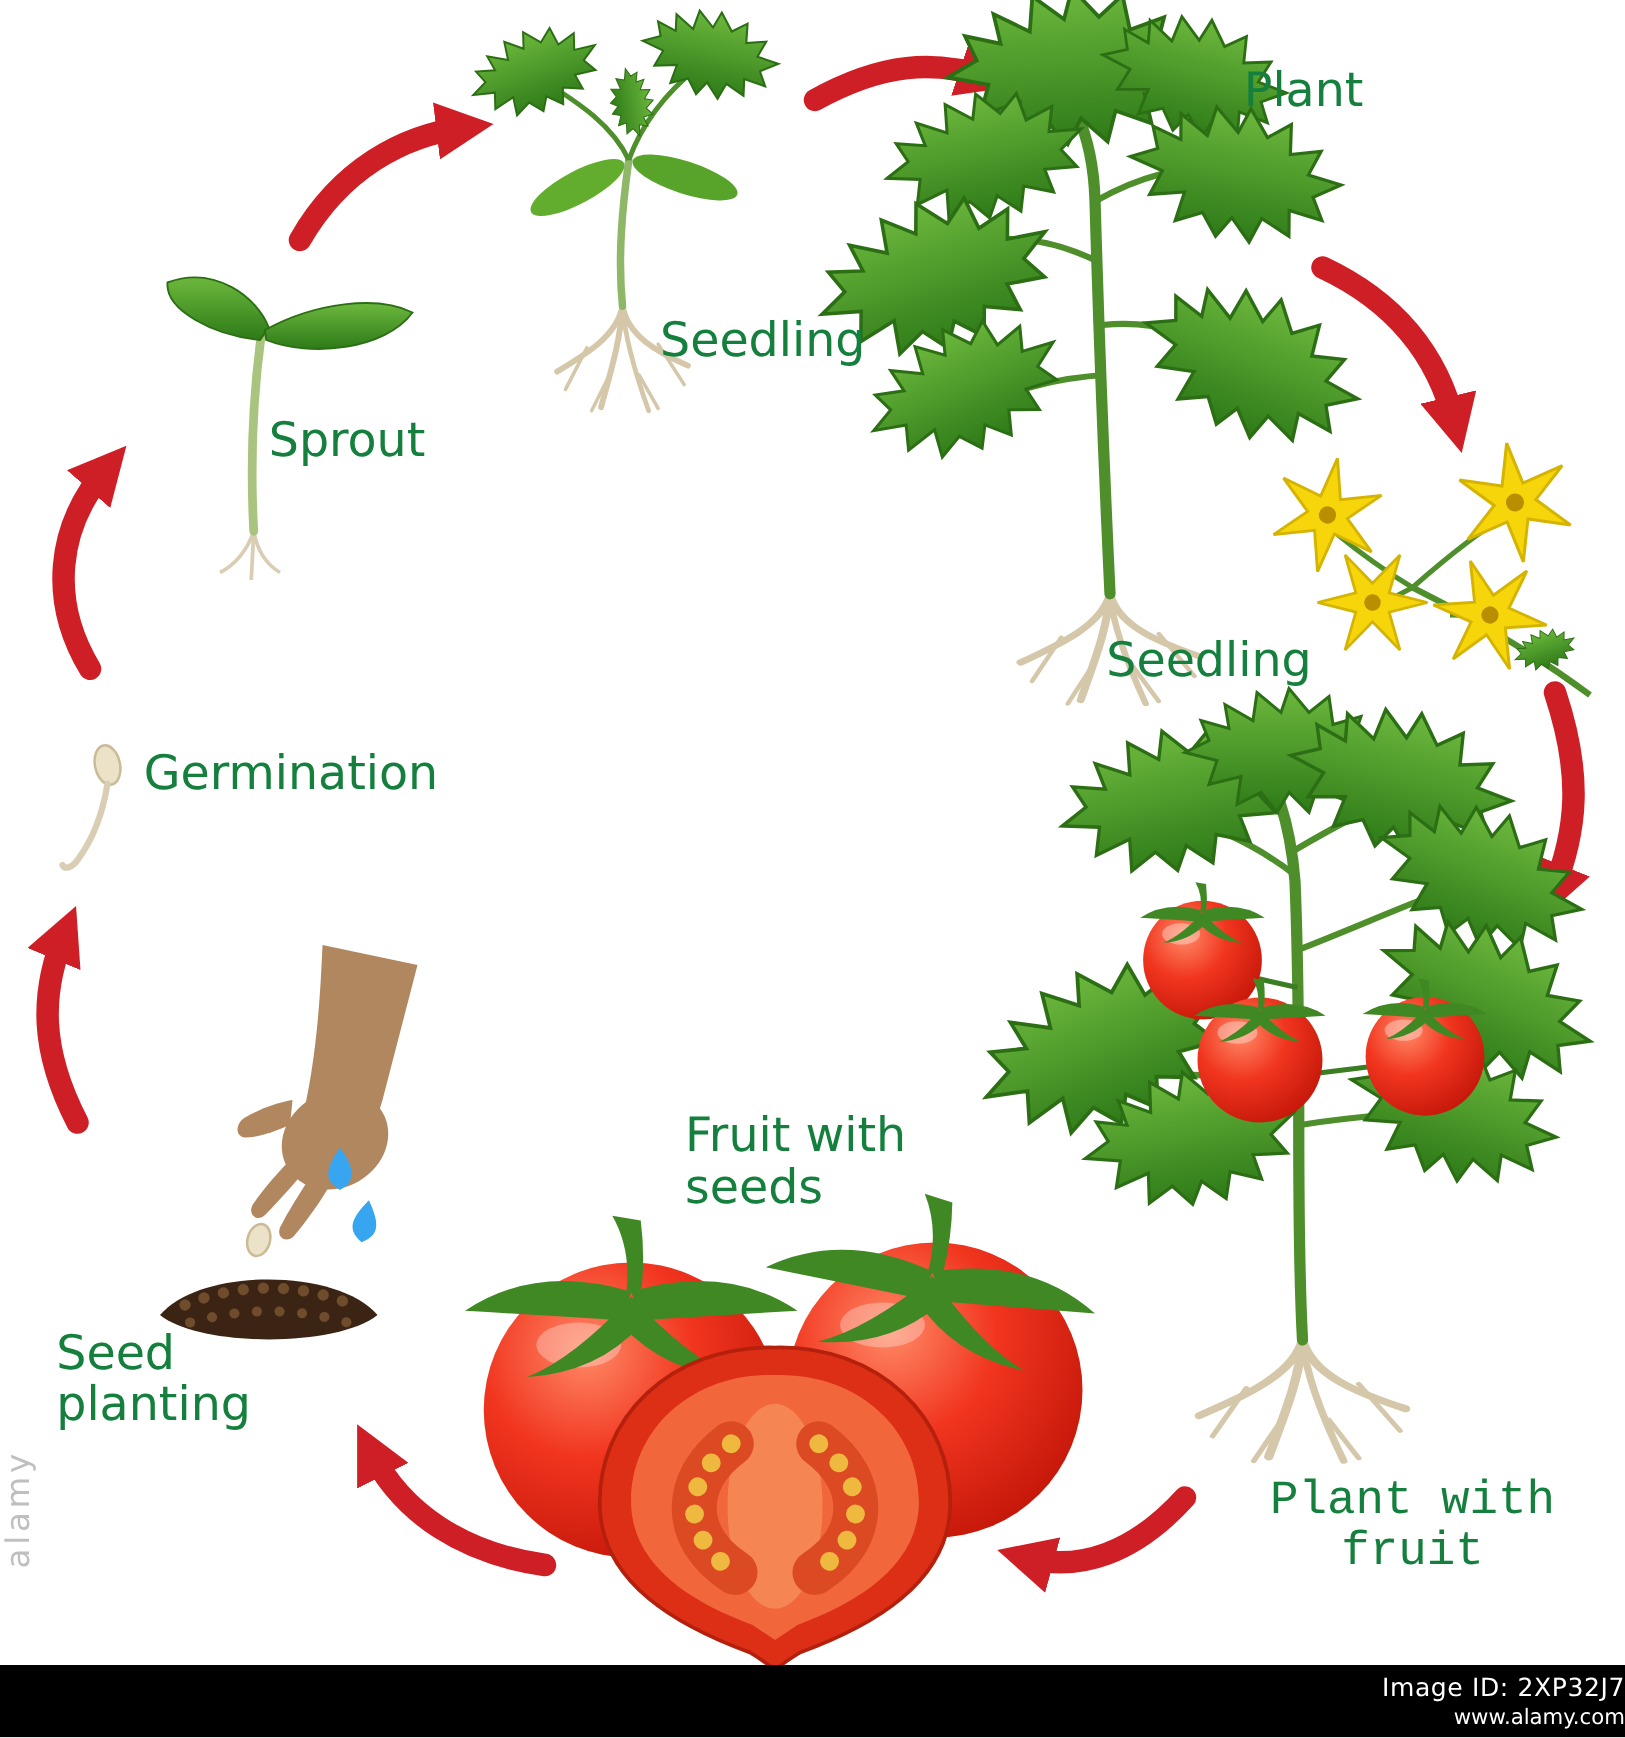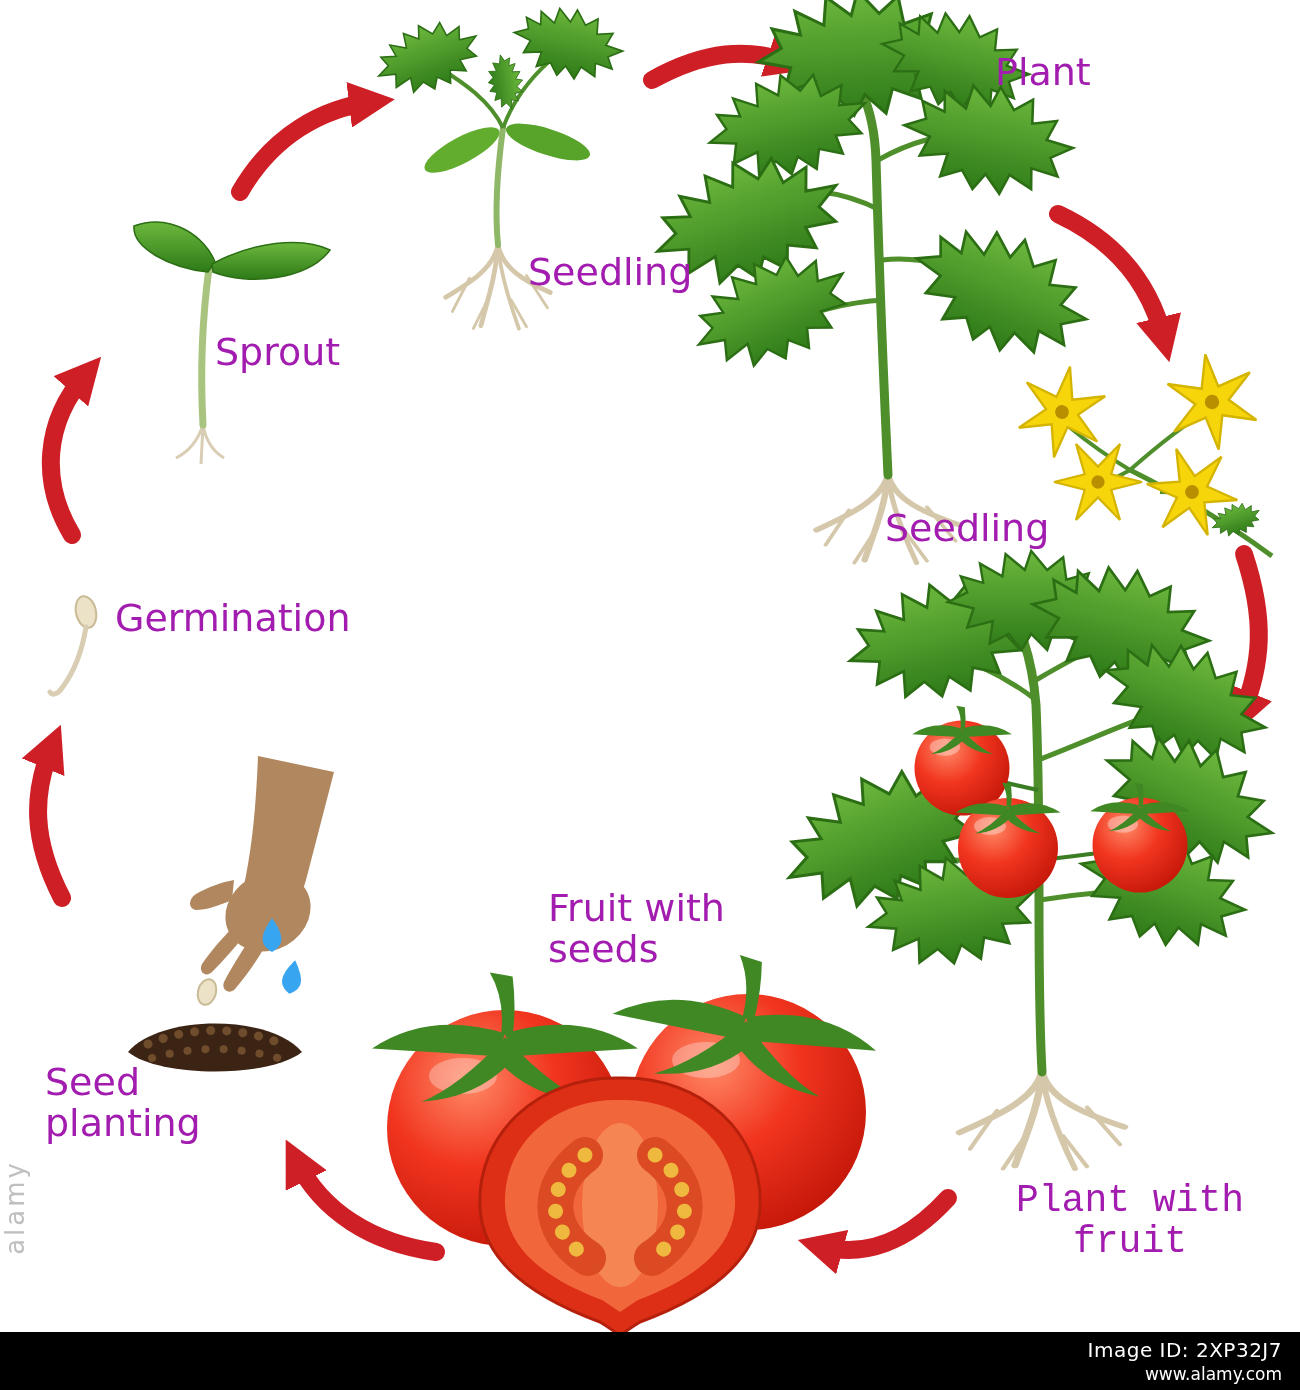--- a/index.html
+++ b/index.html
@@ -1,23 +1,23 @@
 <!DOCTYPE html>
 <html><head>
 <meta charset="utf-8">
 <style>
   html,body{margin:0;padding:0;background:#ffffff;}
   .canvas{position:relative;width:1300px;height:1390px;background:#ffffff;overflow:hidden;
           font-family:"DejaVu Sans",sans-serif;}
   .art{position:absolute;left:0;top:0;}
-  .lbl{position:absolute;font-size:38px;color:#a21caf;line-height:1.08;white-space:normal;}
+  .lbl{position:absolute;font-size:38px;color:#15803d;line-height:1.08;white-space:normal;}
   .lbl.center{text-align:center;font-family:Liberation Mono, monospace;}
   .footer{position:absolute;left:0;bottom:0;width:1300px;height:58px;background:#000;
           display:flex;align-items:center;justify-content:flex-end;}
-  .footer-text{color:#ffffff;text-align:right;padding-right:18px;}
+  .footer-text{color:#ffffff;text-align:right;}
   .footer-id{font-size:20px;letter-spacing:0.5px;}
   .footer-site{font-size:17px;margin-top:2px;}
   .side-watermark{position:absolute;left:0px;top:1160px;writing-mode:vertical-rl;
           transform:rotate(180deg);color:#bfbfbf;font-size:26px;letter-spacing:3px;}
 </style>
 </head>
 <body>
 
 <div class="canvas">
 

